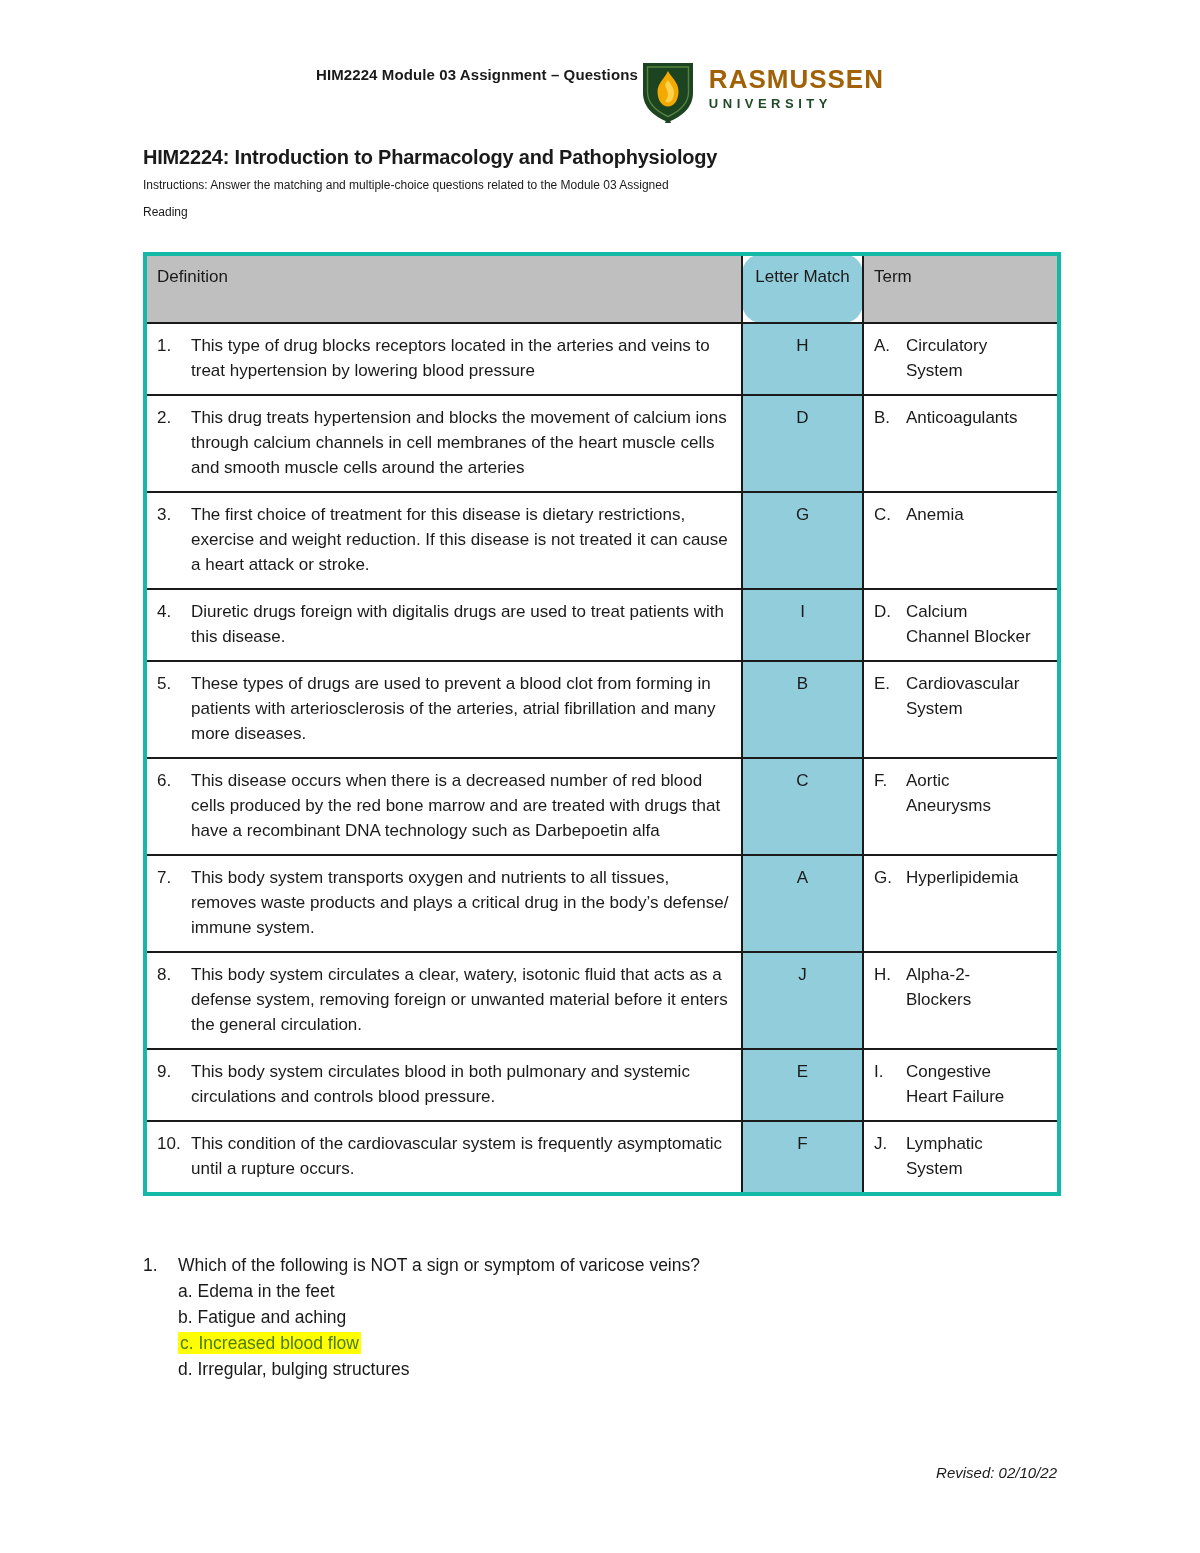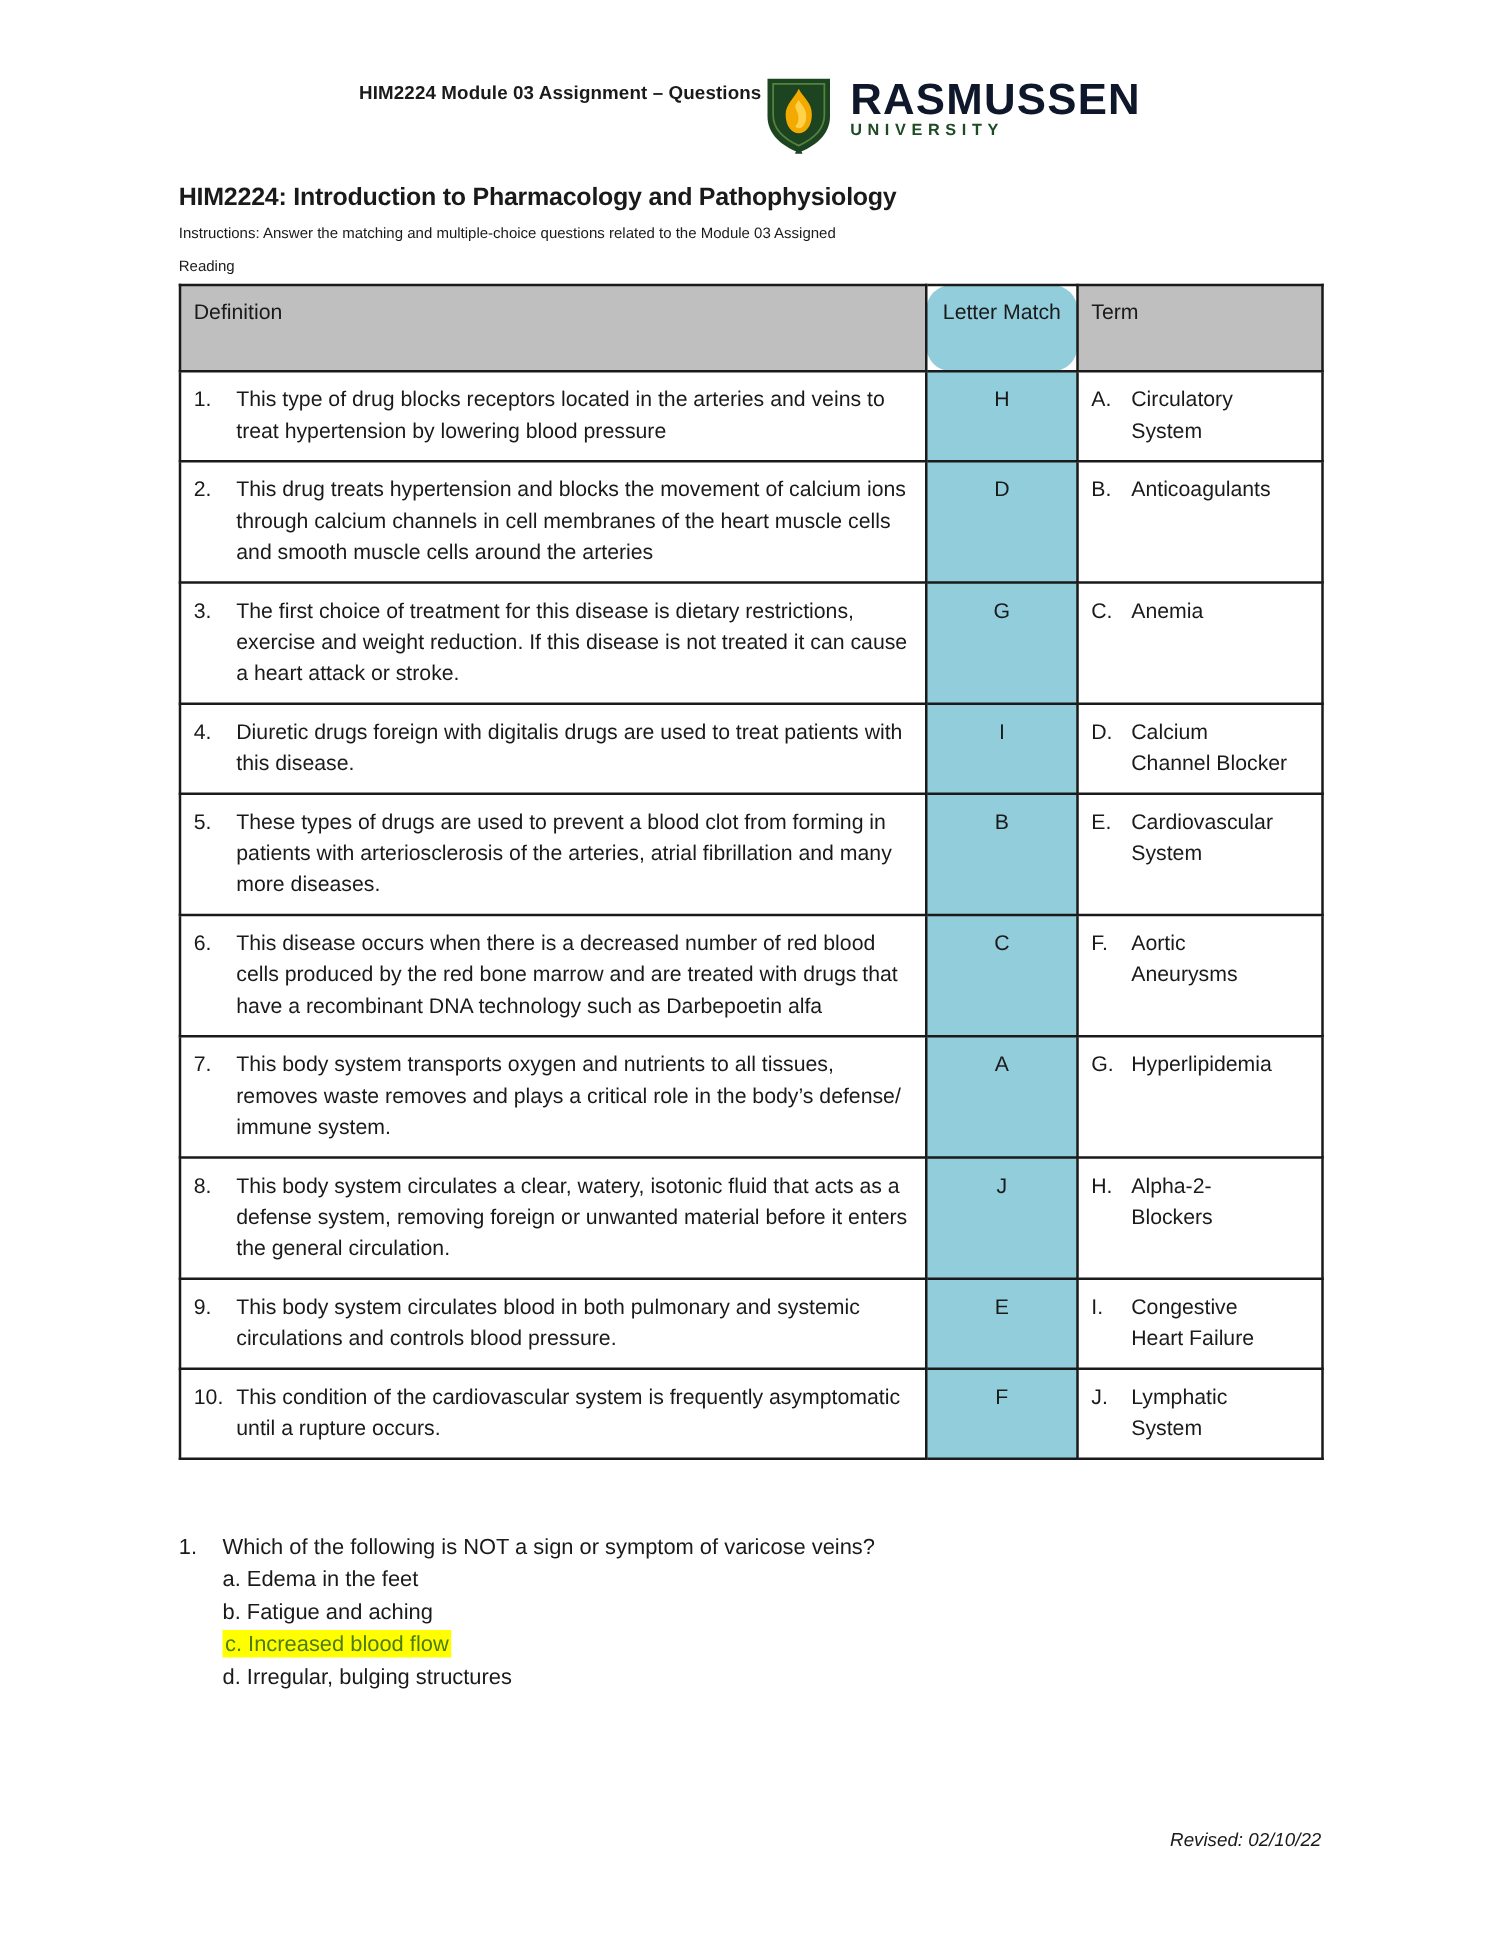--- a/index.html
+++ b/index.html
@@ -30,25 +30,25 @@
     padding-top: 6px;
     letter-spacing: 0.1px;
   }
   .logo {
     display: flex;
     align-items: flex-start;
     margin-top: 0px;
   }
   .logo-text { margin-left: 11px; padding-top: 5px; }
   .logo-name {
-    font-size: 35px;
+    font-size: 26px;
     font-weight: bold;
     letter-spacing: 1px;
     line-height: 29px;
-    color: #0f172a;
+    color: #a16207;
   }
   .logo-sub {
     font-size: 13px;
     font-weight: bold;
     letter-spacing: 4.5px;
     margin-top: 2px;
     color: #1e4b25;
   }
   
   .title {
@@ -60,21 +60,22 @@
   .instructions {
     font-size: 12px;
     line-height: 27px;
     margin-top: 3px;
   }
   
   table.match-table {
     border-collapse: collapse;
     table-layout: fixed;
     width: 914px;
-    border: 2px solid #14b8a6;
+    margin-top: 26px;
+    border: 4px solid #14b8a6;
   }
   .match-table col.c-def   { width: 597px; }
   .match-table col.c-match { width: 121px; }
   .match-table col.c-term  { width: 196px; }
   .match-table th, .match-table td {
     border: 2px solid #1a1a1a;
     vertical-align: top;
     font-size: 17px;
     line-height: 25px;
     font-weight: normal;
@@ -255,21 +256,21 @@
               <span class="term-letter">F.</span>
               <span class="term-text">Aortic Aneurysms</span>
             </div>
           </td>
     </tr>
 
     <tr>
       <td class="def-cell">
             <div class="def-flex">
               <span class="def-num">7.</span>
-              <span class="def-text">This body system transports oxygen and nutrients to all tissues, removes waste removes and plays a critical role in the body’s defense/ immune system.</span>
+              <span class="def-text">This body system transports oxygen and nutrients to all tissues, removes waste products and plays a critical drug in the body’s defense/ immune system.</span>
             </div>
           </td>
       <td class="match-cell">A</td>
       <td class="term-cell">
             <div class="term-flex">
               <span class="term-letter">G.</span>
               <span class="term-text">Hyperlipidemia</span>
             </div>
           </td>
     </tr>

